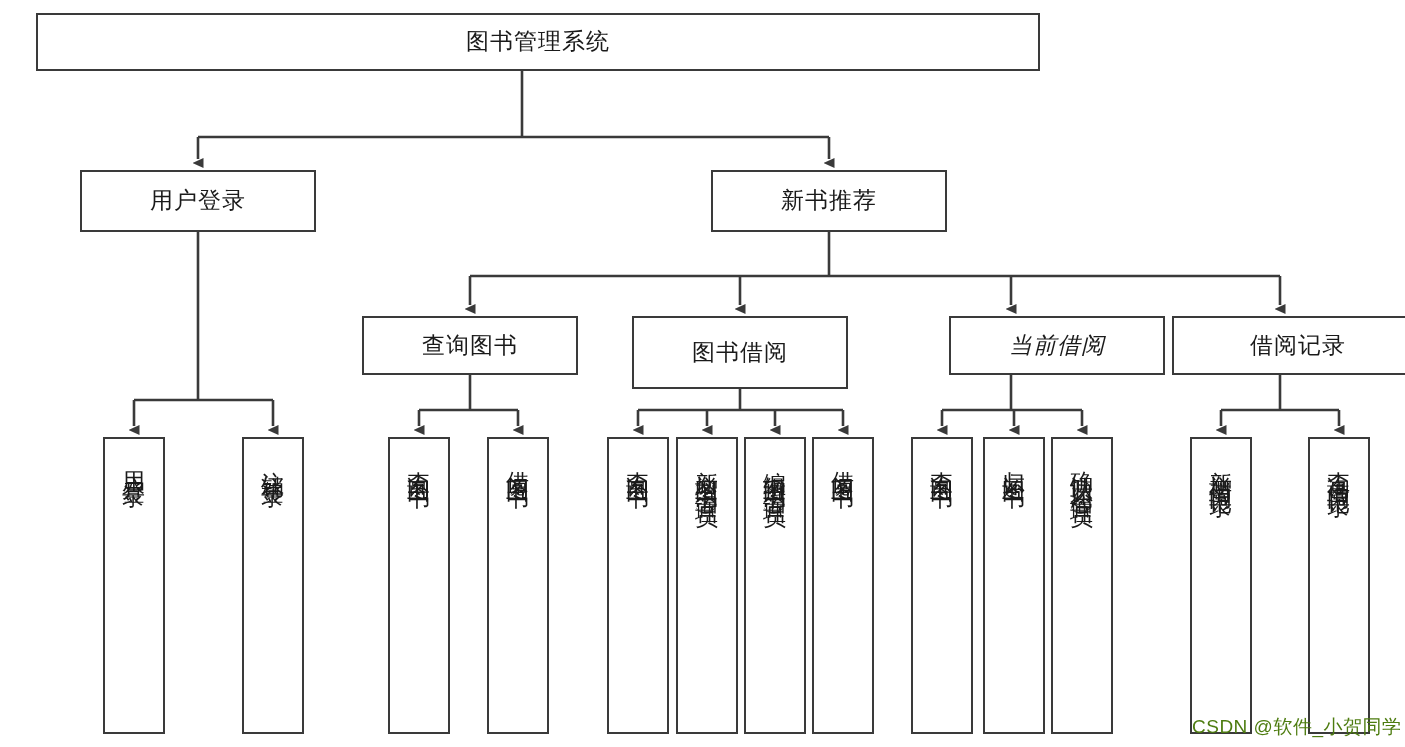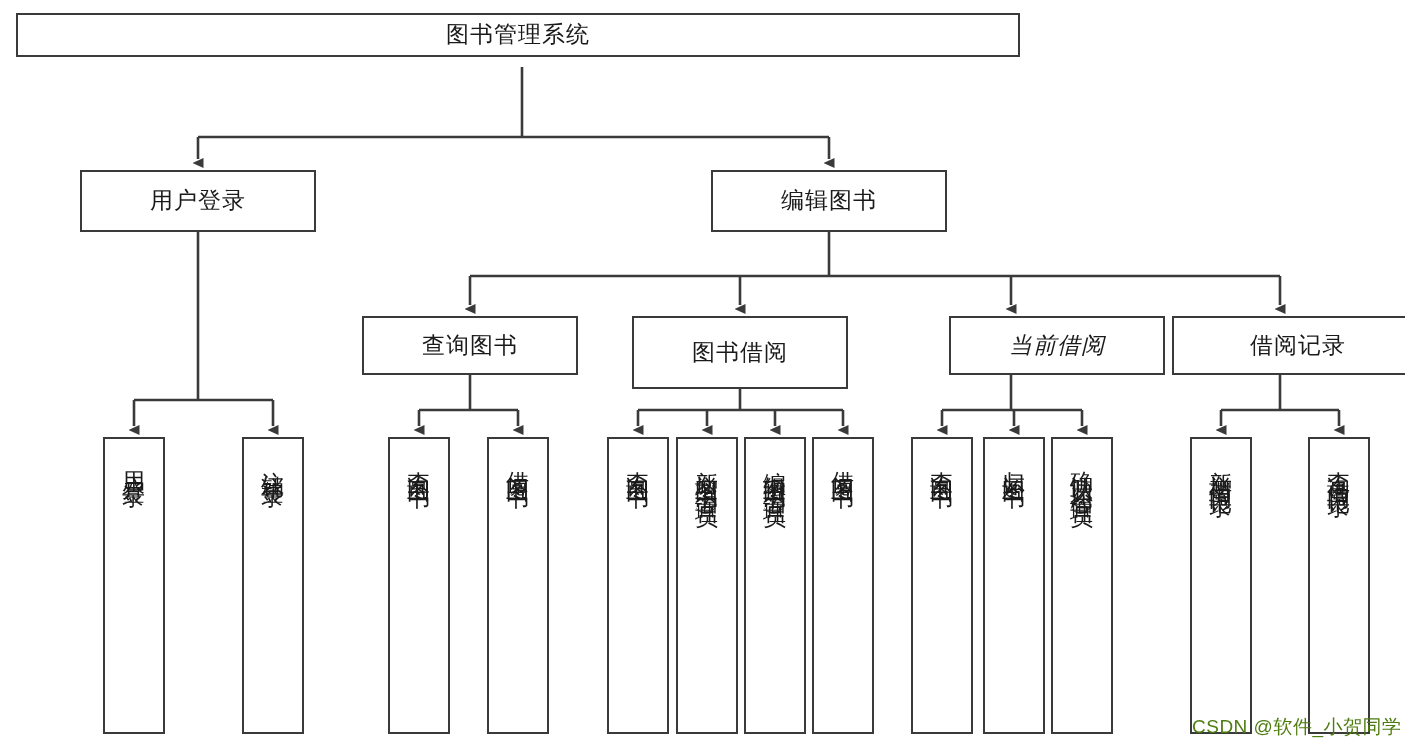--- a/index.html
+++ b/index.html
@@ -103,28 +103,28 @@
         <path d="M1014,410 L1014,426" stroke="#3a3a3a" stroke-width="2.6" fill="none" marker-end="url(#arrow)"></path>
         <path d="M1082,410 L1082,426" stroke="#3a3a3a" stroke-width="2.6" fill="none" marker-end="url(#arrow)"></path>
         <path d="M1280,375 L1280,410" stroke="#3a3a3a" stroke-width="2.6" fill="none"></path>
         <path d="M1221,410 L1339,410" stroke="#3a3a3a" stroke-width="2.6" fill="none"></path>
         <path d="M1221,410 L1221,426" stroke="#3a3a3a" stroke-width="2.6" fill="none" marker-end="url(#arrow)"></path>
         <path d="M1339,410 L1339,426" stroke="#3a3a3a" stroke-width="2.6" fill="none" marker-end="url(#arrow)"></path>
       </g>
   </svg>
 
   <div id="node-layer">
-      <div class="node horiz" style="left: 16px; top: 13px; width: 1004px; height: 44px;">
+      <div class="node horiz" style="left: 36px; top: 13px; width: 1004px; height: 58px;">
         <span>图书管理系统</span>
       </div>
       <div class="node horiz" style="left: 80px; top: 170px; width: 236px; height: 62px;">
         <span>用户登录</span>
       </div>
       <div class="node horiz" style="left: 711px; top: 170px; width: 236px; height: 62px;">
-        <span>编辑图书</span>
+        <span>新书推荐</span>
       </div>
       <div class="node horiz" style="left: 362px; top: 316px; width: 216px; height: 59px;">
         <span>查询图书</span>
       </div>
       <div class="node horiz" style="left: 632px; top: 316px; width: 216px; height: 73px;">
         <span>图书借阅</span>
       </div>
       <div class="node horiz" style="left: 949px; top: 316px; width: 216px; height: 59px; font-style: italic;">
         <span>当前借阅</span>
       </div>

